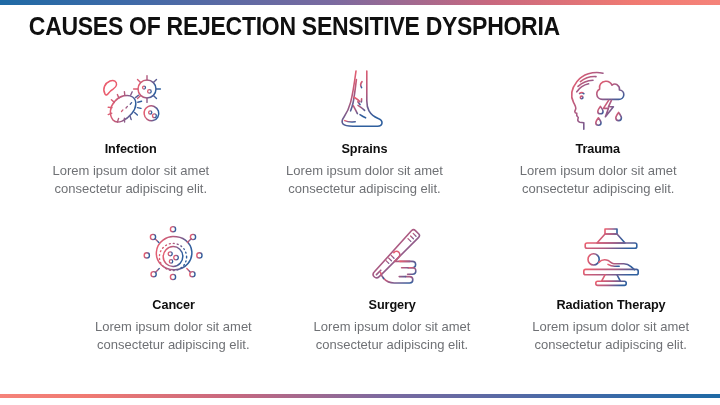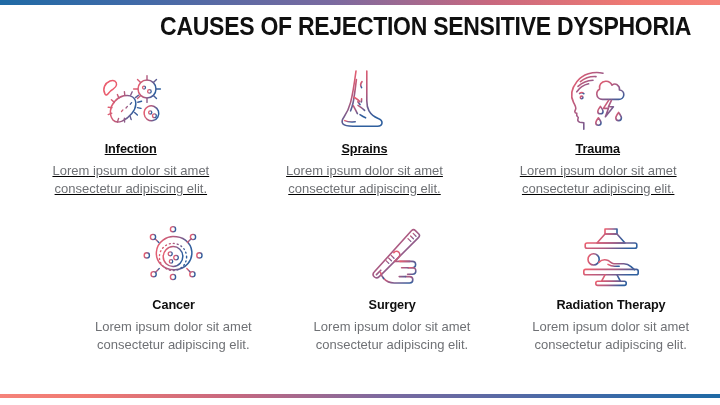--- a/index.html
+++ b/index.html
@@ -31,21 +31,21 @@
     height: 4px;
     background: linear-gradient(90deg, #f5837a 0%, #f07a72 12%, #c8687f 32%, #7a6aa0 54%, #3f6aa8 82%, #1f6aa5 100%);
   }
 
   
   .title-wrap {
     position: absolute;
     top: 12px;
     left: 0;
     width: 720px;
-    text-align: right;
+    text-align: left;
   }
   .title {
     font-family: "Liberation Sans", sans-serif;
     font-size: 25px;
     font-weight: 700;
     letter-spacing: -0.3px;
     color: #101010;
     margin: 0;
     transform: scaleX(0.92);
     transform-origin: center;
@@ -60,21 +60,20 @@
     width: 720px;
   }
   .row {
     display: flex;
     width: 720px;
     box-sizing: border-box;
   }
   .row-top {
     padding-left: 14px;
     padding-right: 5px;
-    text-decoration: underline;
   }
   .row-bottom {
     padding-left: 64px;
     padding-right: 0px;
     margin-top: 26px;
   }
   .card {
     flex: 1 1 0;
     display: flex;
     flex-direction: column;

